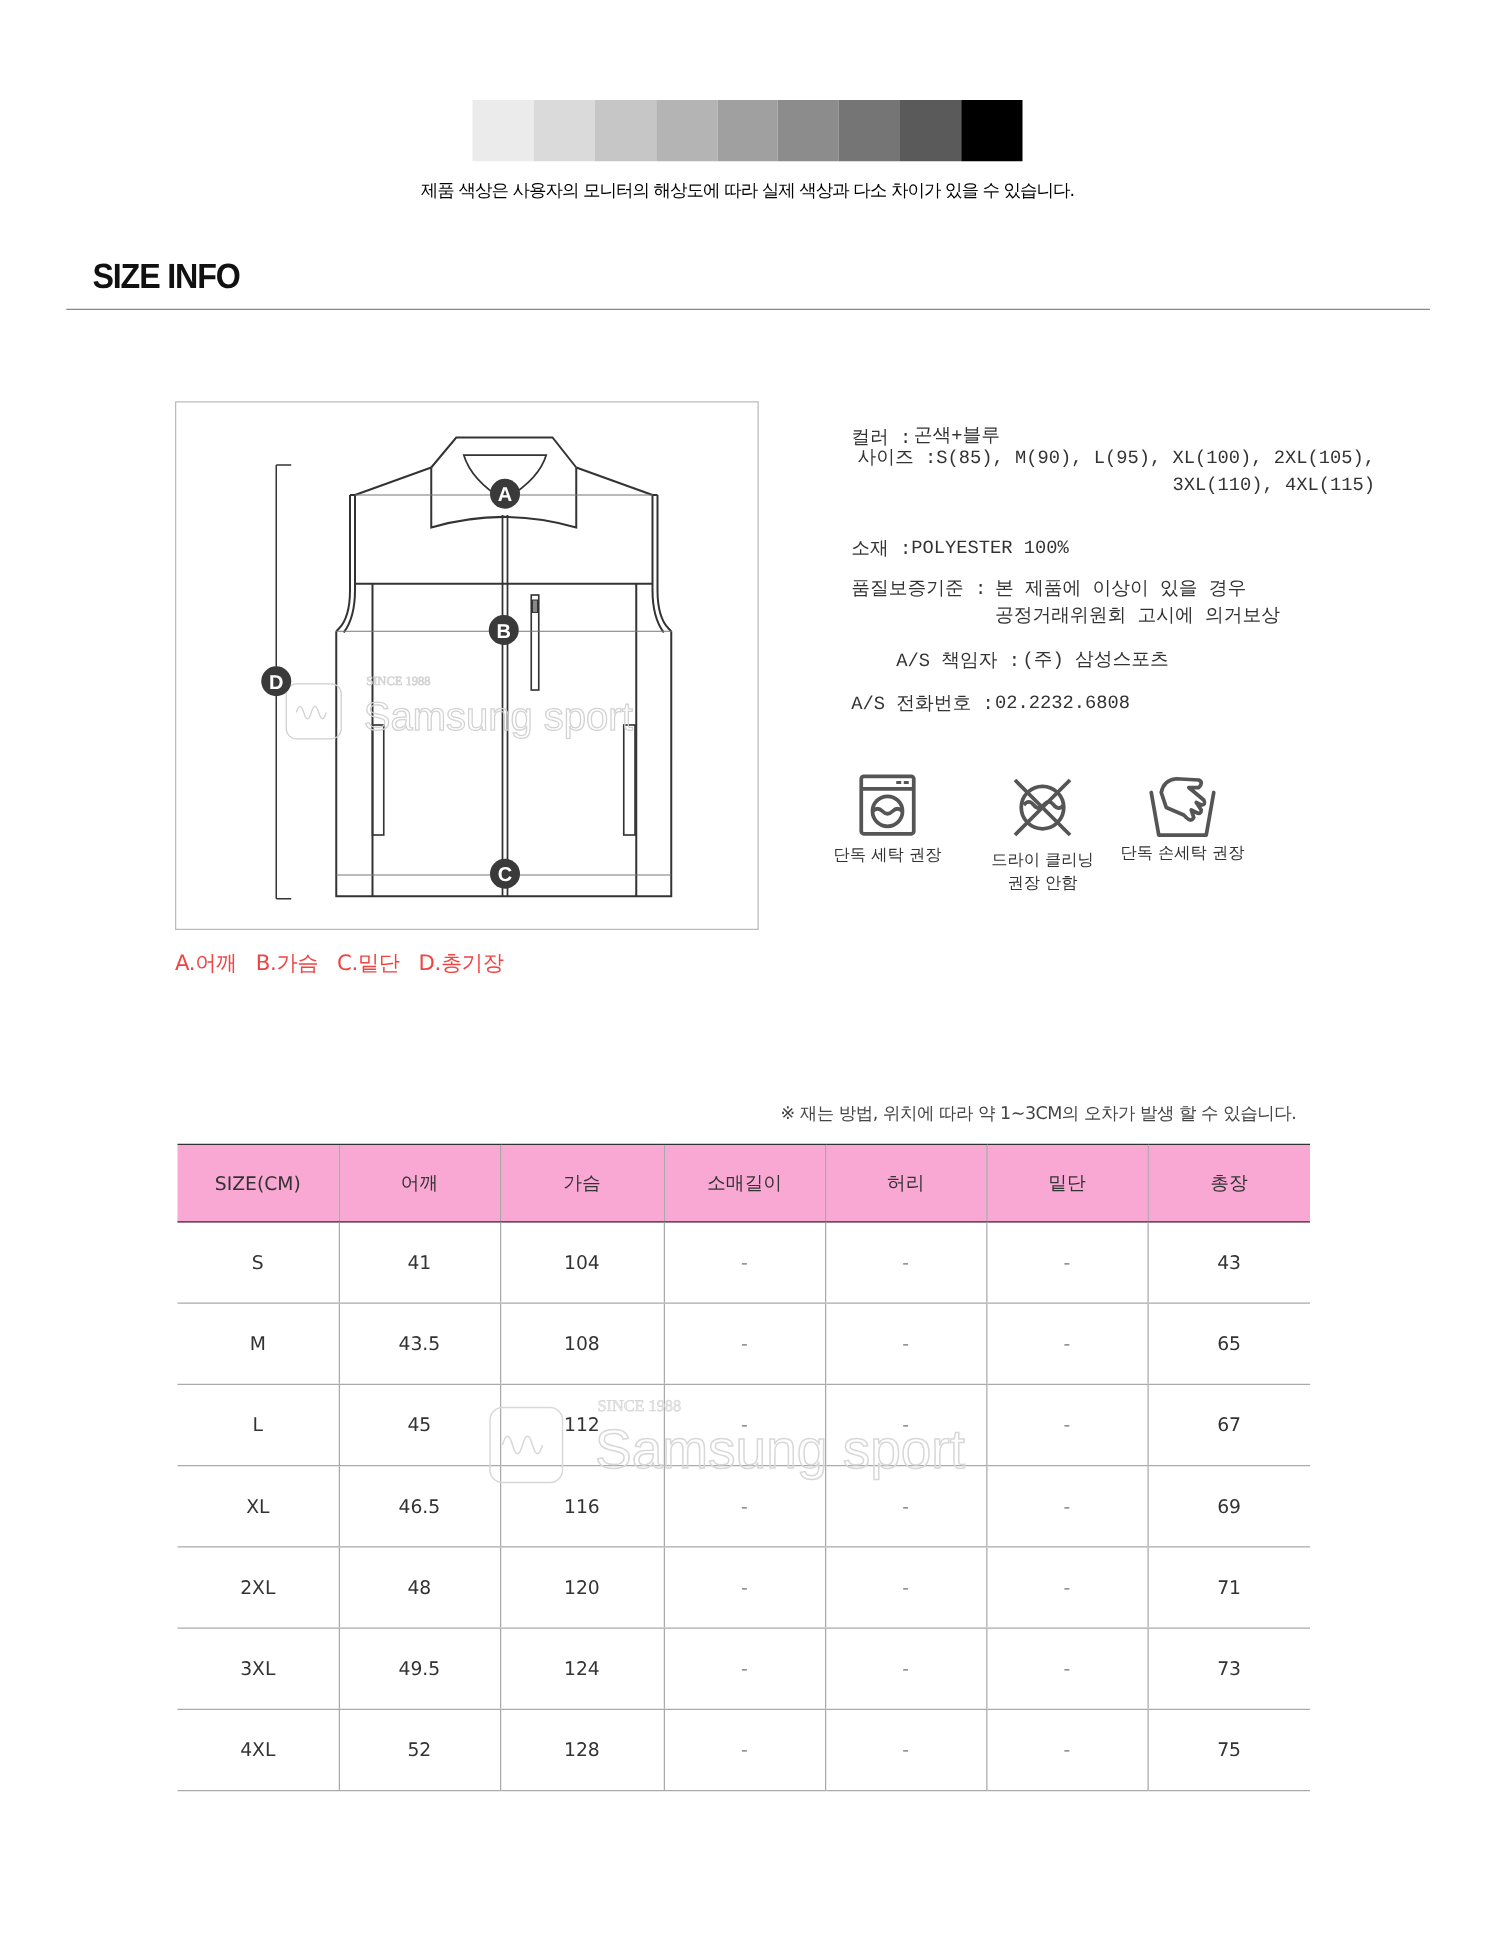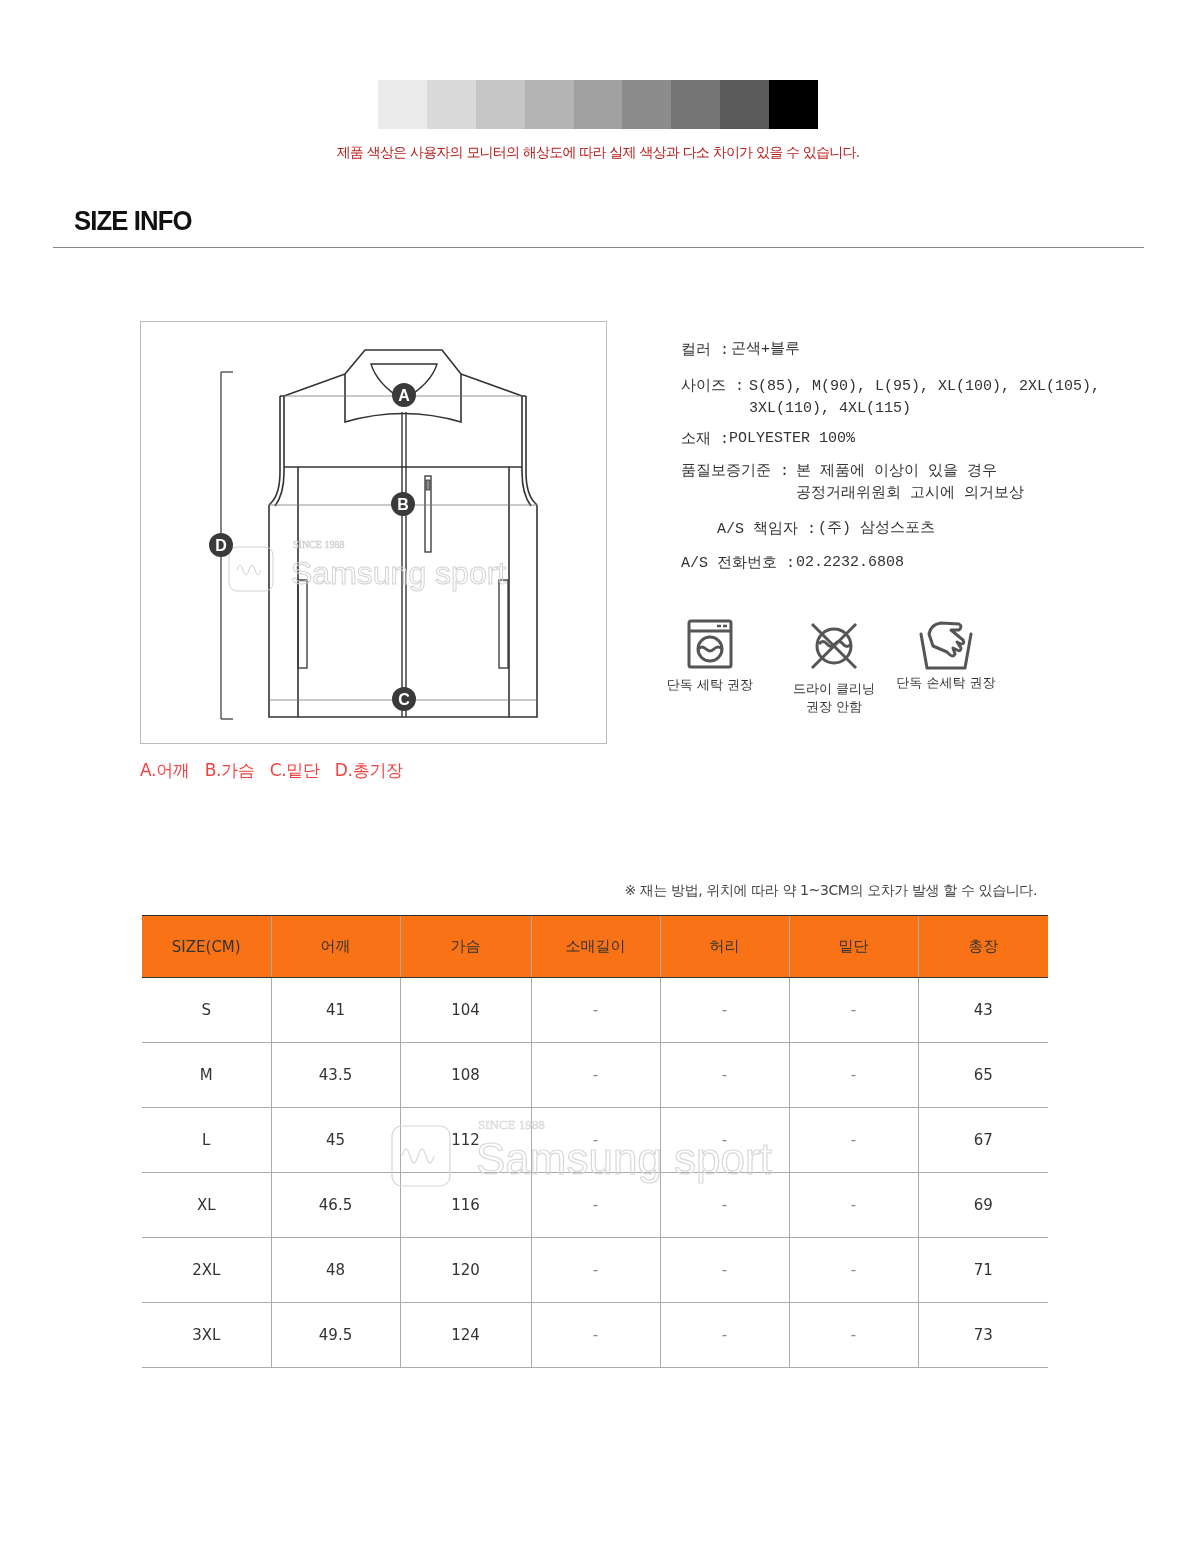--- a/index.html
+++ b/index.html
@@ -1,21 +1,21 @@
 <!DOCTYPE html>
 <html><head>
   <meta charset="utf-8">
   <style>
     * { box-sizing: border-box; margin: 0; padding: 0; }
     html, body { width: 1200px; height: 1550px; background: #ffffff; overflow: hidden; }
     body { position: relative; font-family: "Liberation Sans", "DejaVu Sans", sans-serif; color: #333; }
 
     .swatches { position: absolute; left: 378px; top: 80px; width: 440px; height: 49px; display: flex; }
     .swatch { flex: 1; height: 100%; }
-    .color-note { position: absolute; left: 0; width: 1196px; top: 144px; text-align: center; font-size: 14px; color: #b91c1c; letter-spacing: -0.8px; font-family: "DejaVu Sans", sans-serif; }
+    .color-note { position: absolute; left: 0; width: 1196px; top: 144px; text-align: center; font-size: 14px; color: #000000; letter-spacing: -0.8px; font-family: "DejaVu Sans", sans-serif; }
 
     .section-title { position: absolute; left: 74px; top: 205px; font-size: 28px; font-weight: bold; color: #111; letter-spacing: -1px; transform: scaleX(0.92); transform-origin: left; font-family: "Liberation Sans", sans-serif; }
     .section-rule { position: absolute; left: 53px; top: 247px; width: 1091px; height: 1px; background: #888; }
 
     .diagram-box { position: absolute; left: 140px; top: 321px; width: 467px; height: 423px; border: 1px solid #bbb; background: #fff; }
     .diagram-box svg { position: absolute; left: 0; top: 0; }
 
     .legend { position: absolute; left: 140px; top: 759px; font-size: 17px; color: #ef4444; font-family: "DejaVu Sans", sans-serif; letter-spacing: -0.3px; }
     .legend span { margin-right: 10px; }
 
@@ -24,21 +24,21 @@
     .spec-label { display: inline-block; }
     .spec-value { display: inline-block; line-height: 22px; }
 
     .care { position: absolute; top: 618px; text-align: center; font-family: "DejaVu Sans", sans-serif; font-size: 13px; color: #333; line-height: 18px; }
     .care svg { display: block; margin: 0 auto; }
     .care .care-label { margin-top: 6px; white-space: nowrap; }
 
     .measure-note { position: absolute; right: 163px; top: 882px; font-size: 14px; color: #444; font-family: "DejaVu Sans", sans-serif; letter-spacing: -0.4px; }
 
     table.size-table { position: absolute; left: 142px; top: 915px; width: 906px; border-collapse: collapse; font-family: "DejaVu Sans", sans-serif; font-size: 15px; color: #333; }
-    table.size-table th { height: 62px; background: #f97316; font-weight: normal; border-top: 1.5px solid #333; border-bottom: 1.5px solid #333; border-left: 1px solid #aaa; text-align: center; color: #333; }
+    table.size-table th { height: 62px; background: #f9a8d4; font-weight: normal; border-top: 1.5px solid #333; border-bottom: 1.5px solid #333; border-left: 1px solid #aaa; text-align: center; color: #333; }
     table.size-table td { height: 65px; text-align: center; border-bottom: 1px solid #aaa; border-left: 1px solid #aaa; color: #333; }
     table.size-table th:first-child, table.size-table td:first-child { border-left: none; }
     table.size-table td.dash { color: #888; }
 
     .watermark { position: absolute; pointer-events: none; }
   </style>
 </head>
 <body>
 
 <div class="swatches">
@@ -132,21 +132,21 @@
   <span>B.가슴</span>
   <span>C.밑단</span>
   <span>D.총기장</span>
 </div>
 
 <div class="spec-list">
   <div class="spec-row" style="top:0;">
     <span class="spec-label" style="width:50px;">컬러 :</span>
     <span class="spec-value" style="line-height:19px;">곤색+블루</span>
   </div>
-  <div class="spec-row" style="top:36px;">
+  <div class="spec-row" style="top:16px;text-align:right;">
     <span class="spec-label" style="width:68px;">사이즈 :</span>
     <span class="spec-value">
       <span style="display:block;">S(85), M(90), L(95), XL(100), 2XL(105),</span>
       <span style="display:block;">3XL(110), 4XL(115)</span>
     </span>
   </div>
   <div class="spec-row" style="top:89px;">
     <span class="spec-label" style="width:48px;">소재 :</span>
     <span class="spec-value" style="line-height:19px;">POLYESTER 100%</span>
   </div>
@@ -269,20 +269,29 @@
       <td>71</td>
     </tr>
     <tr>
       <td>3XL</td>
       <td>49.5</td>
       <td>124</td>
       <td class="dash">-</td>
       <td class="dash">-</td>
       <td class="dash">-</td>
       <td>73</td>
+    </tr>
+    <tr>
+      <td>4XL</td>
+      <td>52</td>
+      <td>128</td>
+      <td class="dash">-</td>
+      <td class="dash">-</td>
+      <td class="dash">-</td>
+      <td>75</td>
     </tr>
   </tbody>
 </table>
 
 <svg class="watermark" style="left:390px; top:1112px;" width="400" height="80" viewBox="0 0 400 80">
   <g fill="none" stroke="#d8d8d8" stroke-width="1.2">
     <rect x="2" y="14" width="58" height="60" rx="10"></rect>
     <path d="M12 44 q4 -14 8 0 t8 0 t8 0 t8 0"></path>
   </g>
   <text x="88" y="17" font-size="13" font-family="Liberation Serif, serif" fill="#ececec" stroke="#d6d6d6" stroke-width="0.5">SINCE 1988</text>

